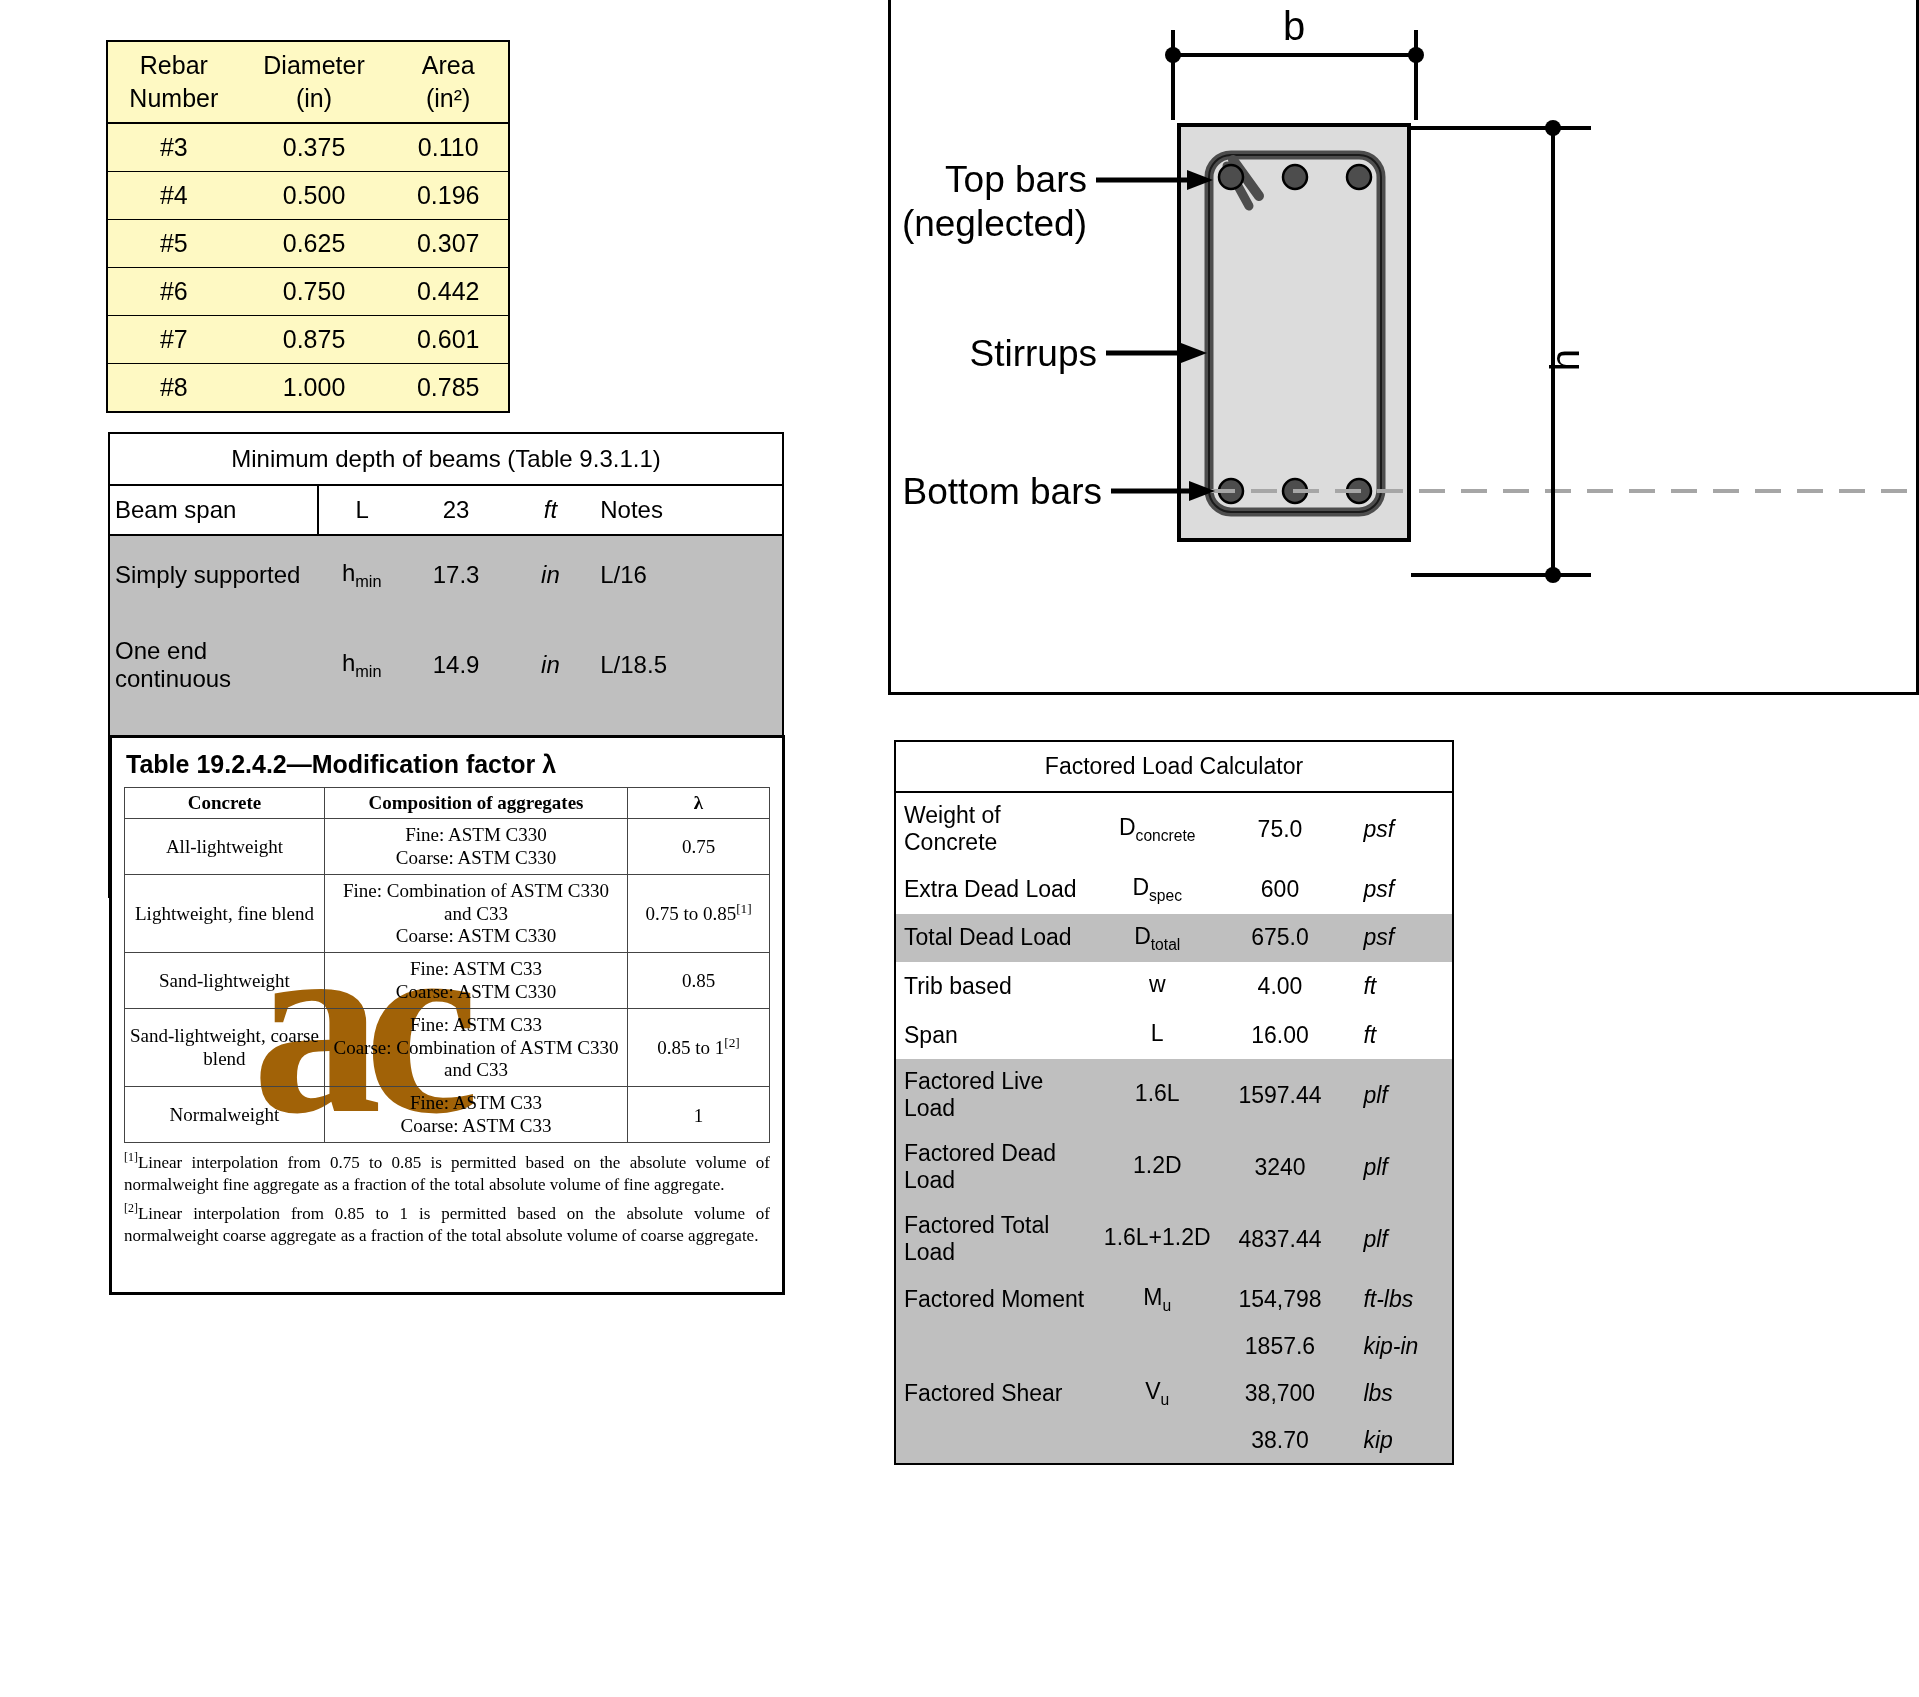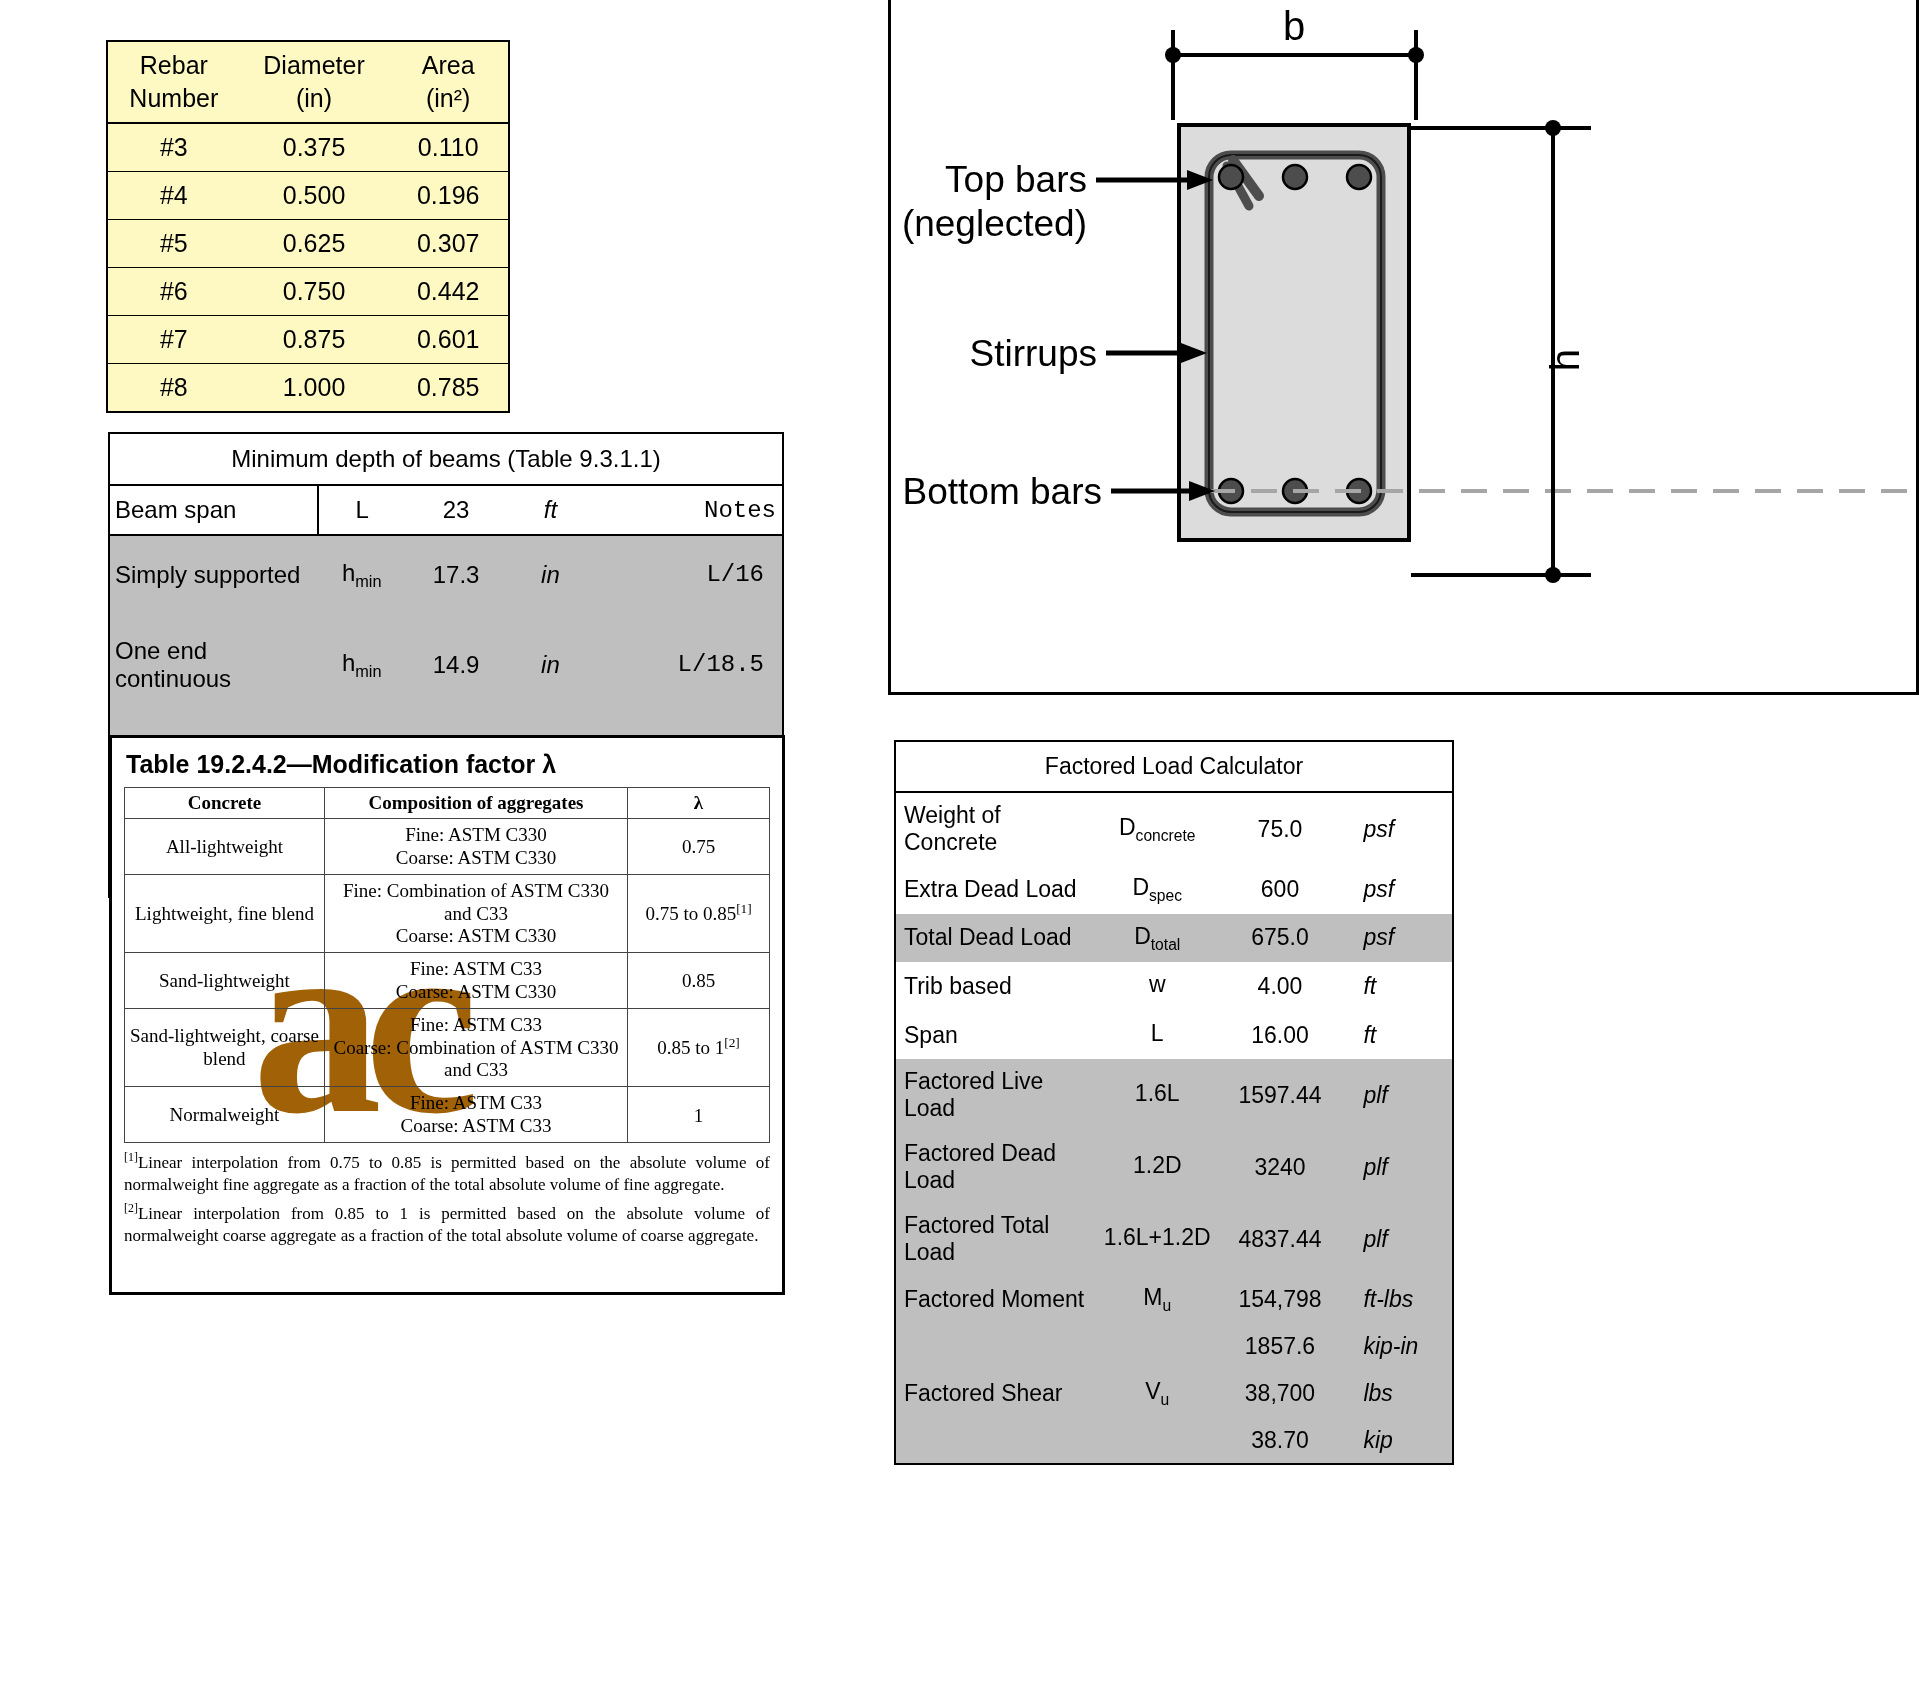--- a/index.html
+++ b/index.html
@@ -43,21 +43,21 @@
   #mindepth-table .title-row td {
     text-align:center; border-bottom:2px solid #000; padding:11px 6px;
   }
   #mindepth-table .hdr-row td { border-bottom:2px solid #000; padding:10px 6px; }
   #mindepth-table .hdr-row .span-label { border-right:2px solid #000; text-align:left; padding-left:5px;border-radius:22px; }
   #mindepth-table .body-row td { background:#bfbfbf; }
   #mindepth-table .lbl { text-align:left; padding-left:5px; }
   #mindepth-table .sym { text-align:center; }
   #mindepth-table .val { text-align:center; }
   #mindepth-table .unit { text-align:center; font-style:italic; }
-  #mindepth-table .note { text-align:right; padding-right:18px;font-family:Liberation Mono, monospace; }
+  #mindepth-table .note { text-align:left; padding-right:18px; }
   .sub { font-size:0.68em; vertical-align:sub; }
 
   
   #modfactor-panel {
     position:absolute; left:109px; top:735px; width:676px; height:560px;
     border:3px solid #000; background:#fff; padding:10px 12px 8px 12px;
     overflow:hidden;
   }
   #modfactor-panel .watermark {
     position:absolute; left:140px; top:136px;

